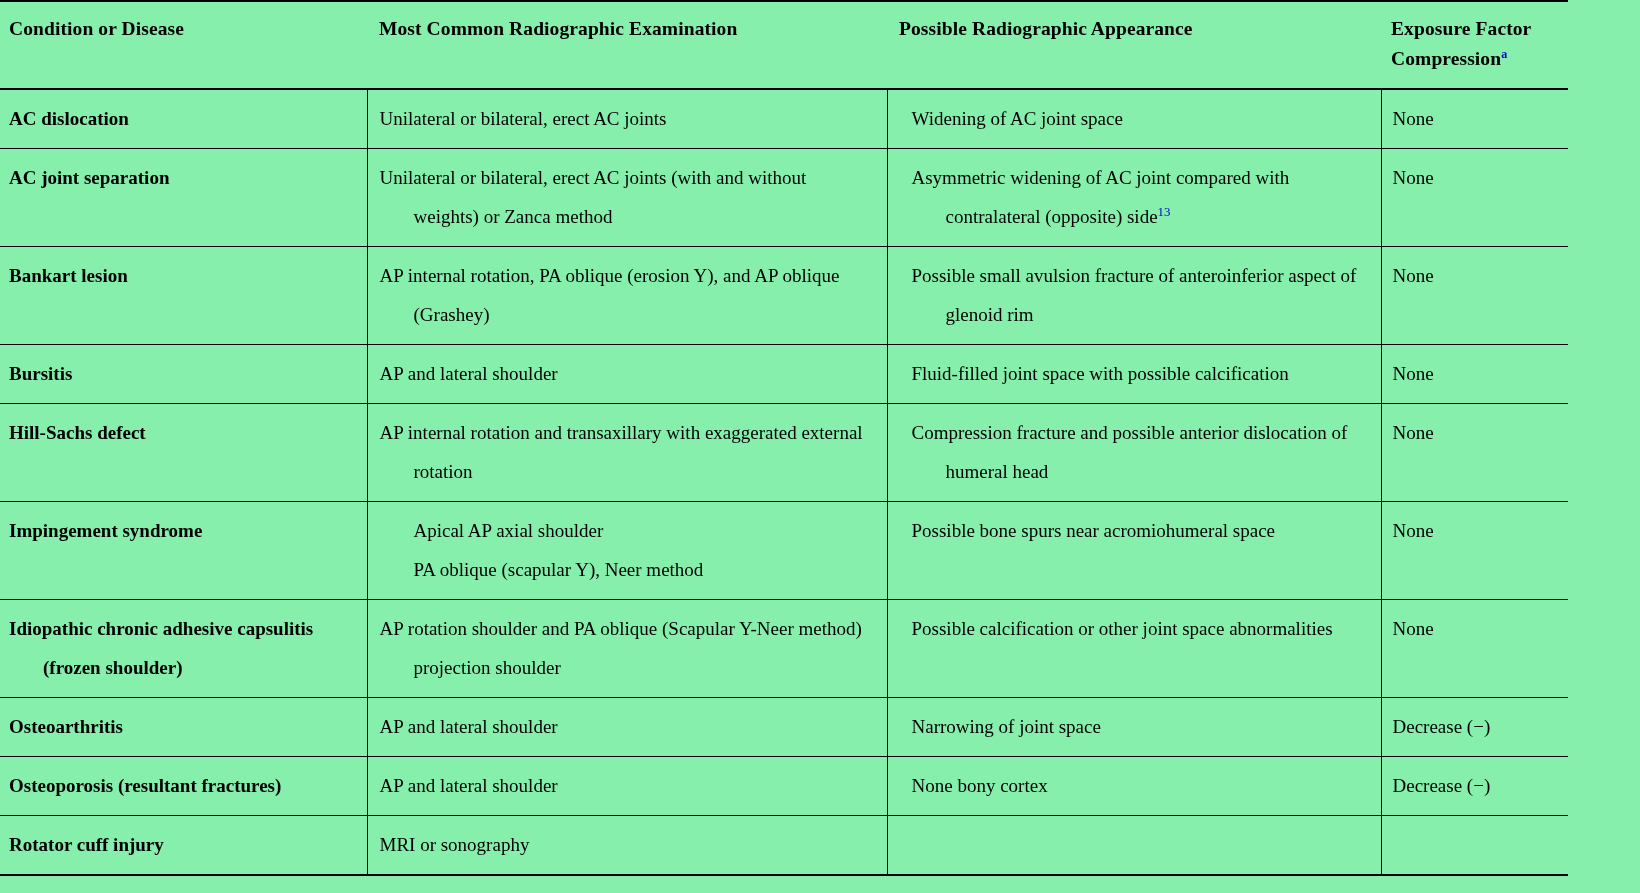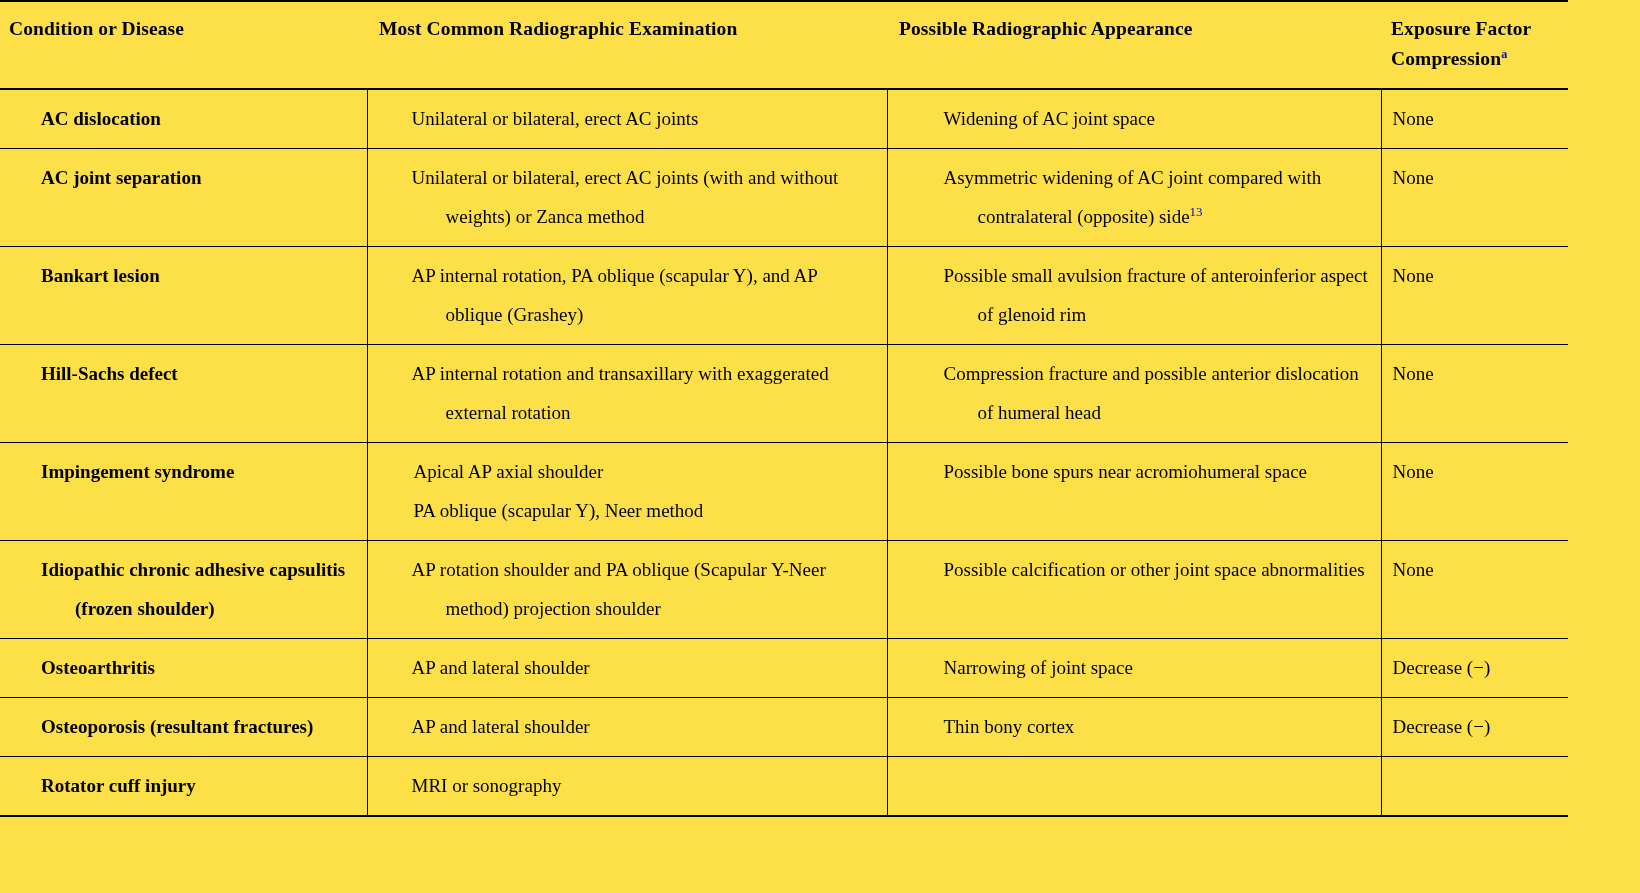--- a/index.html
+++ b/index.html
@@ -11,21 +11,21 @@
   body {
     font-family: "Liberation Serif", "DejaVu Serif", serif;
     color: #000000;
     -webkit-font-smoothing: antialiased;
   }
   .page {
     width: 1640px;
     height: 893px;
     position: relative;
     overflow: hidden;
-    background: #fde047;
+    background: #86efac;
     box-sizing: border-box;
   }
   table.pathology-table {
     width: 1568px;
     margin: 0;
     border-collapse: collapse;
     table-layout: fixed;
     border-spacing: 0;
   }
   
@@ -71,21 +71,20 @@
   }
   td.col-exam       { padding-left: 12px; padding-right: 10px; }
   td.col-appearance { padding-left: 24px; padding-right: 10px; }
   td.col-exposure   { padding-left: 11px; padding-right: 6px; }
 
   
   .hang {
     display: block;
     padding-left: 34px;
     text-indent: -34px;
-    margin-left: 32px;
   }
   
   .indent-all {
     display: block;
     padding-left: 34px;
     text-indent: 0;
   }
   .line { display: block; }
 
   sup.ref {
@@ -148,24 +147,36 @@
           <td class="col-appearance">
             <span class="hang"><span>Asymmetric widening of AC joint compared with contralateral (opposite) side</span><sup class="ref">13</sup></span>
           </td>
           <td class="col-exposure"><span>None</span></td>
         </tr>
         <tr>
           <td class="col-condition">
             <span class="hang">Bankart lesion</span>
           </td>
           <td class="col-exam">
-            <span class="hang">AP internal rotation, PA oblique (scapular Y), and AP oblique (Grashey)</span>
+            <span class="hang">AP internal rotation, PA oblique (erosion Y), and AP oblique (Grashey)</span>
           </td>
           <td class="col-appearance">
             <span class="hang"><span>Possible small avulsion fracture of anteroinferior aspect of glenoid rim</span></span>
+          </td>
+          <td class="col-exposure"><span>None</span></td>
+        </tr>
+        <tr>
+          <td class="col-condition">
+            <span class="hang">Bursitis</span>
+          </td>
+          <td class="col-exam">
+            <span class="hang">AP and lateral shoulder</span>
+          </td>
+          <td class="col-appearance">
+            <span class="hang"><span>Fluid-filled joint space with possible calcification</span></span>
           </td>
           <td class="col-exposure"><span>None</span></td>
         </tr>
         <tr>
           <td class="col-condition">
             <span class="hang">Hill-Sachs defect</span>
           </td>
           <td class="col-exam">
             <span class="hang">AP internal rotation and transaxillary with exaggerated external rotation</span>
           </td>
@@ -212,21 +223,21 @@
           <td class="col-exposure"><span>Decrease (−)</span></td>
         </tr>
         <tr>
           <td class="col-condition">
             <span class="hang">Osteoporosis (resultant fractures)</span>
           </td>
           <td class="col-exam">
             <span class="hang">AP and lateral shoulder</span>
           </td>
           <td class="col-appearance">
-            <span class="hang"><span>Thin bony cortex</span></span>
+            <span class="hang"><span>None bony cortex</span></span>
           </td>
           <td class="col-exposure"><span>Decrease (−)</span></td>
         </tr>
         <tr>
           <td class="col-condition">
             <span class="hang">Rotator cuff injury</span>
           </td>
           <td class="col-exam">
             <span class="hang">MRI or sonography</span>
           </td>

